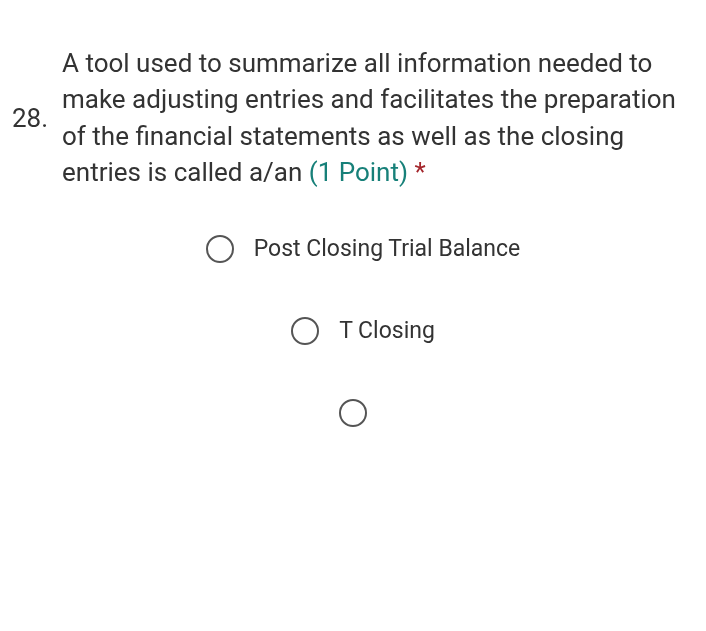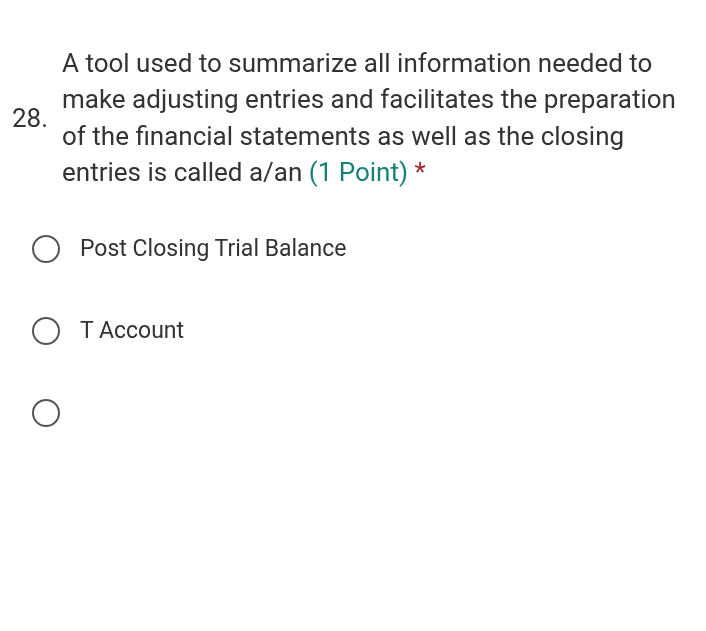--- a/index.html
+++ b/index.html
@@ -41,20 +41,21 @@
     }
     .options {
       margin-top: 44px;
       padding-left: 20px;
     }
     .option {
       display: flex;
       align-items: center;
       margin-bottom: 54px;
       cursor: pointer;
+      justify-content: center;
     }
     .radio {
       width: 28px;
       height: 28px;
       border: 2px solid #555;
       border-radius: 50%;
       margin-right: 20px;
       flex-shrink: 0;
       background: #fff;
     }
@@ -75,18 +76,18 @@
   </div>
 </div>
 
 <div class="options">
   <div class="option">
     <div class="radio"></div>
     <div class="option-label">Post Closing Trial Balance</div>
   </div>
   <div class="option">
     <div class="radio"></div>
-    <div class="option-label">T Account</div>
+    <div class="option-label">T Closing</div>
   </div>
   <div class="option">
     <div class="radio"></div>
   </div>
 </div>
 
 </body></html>

